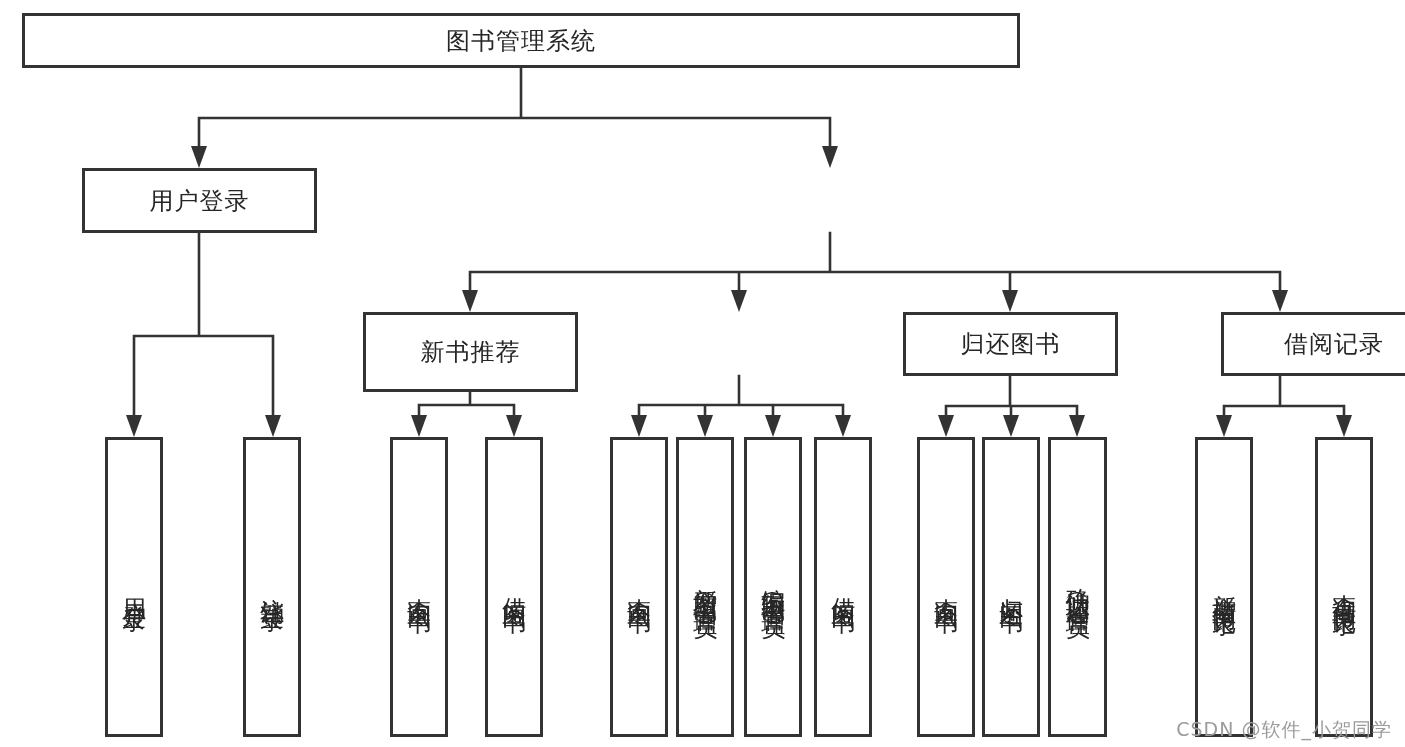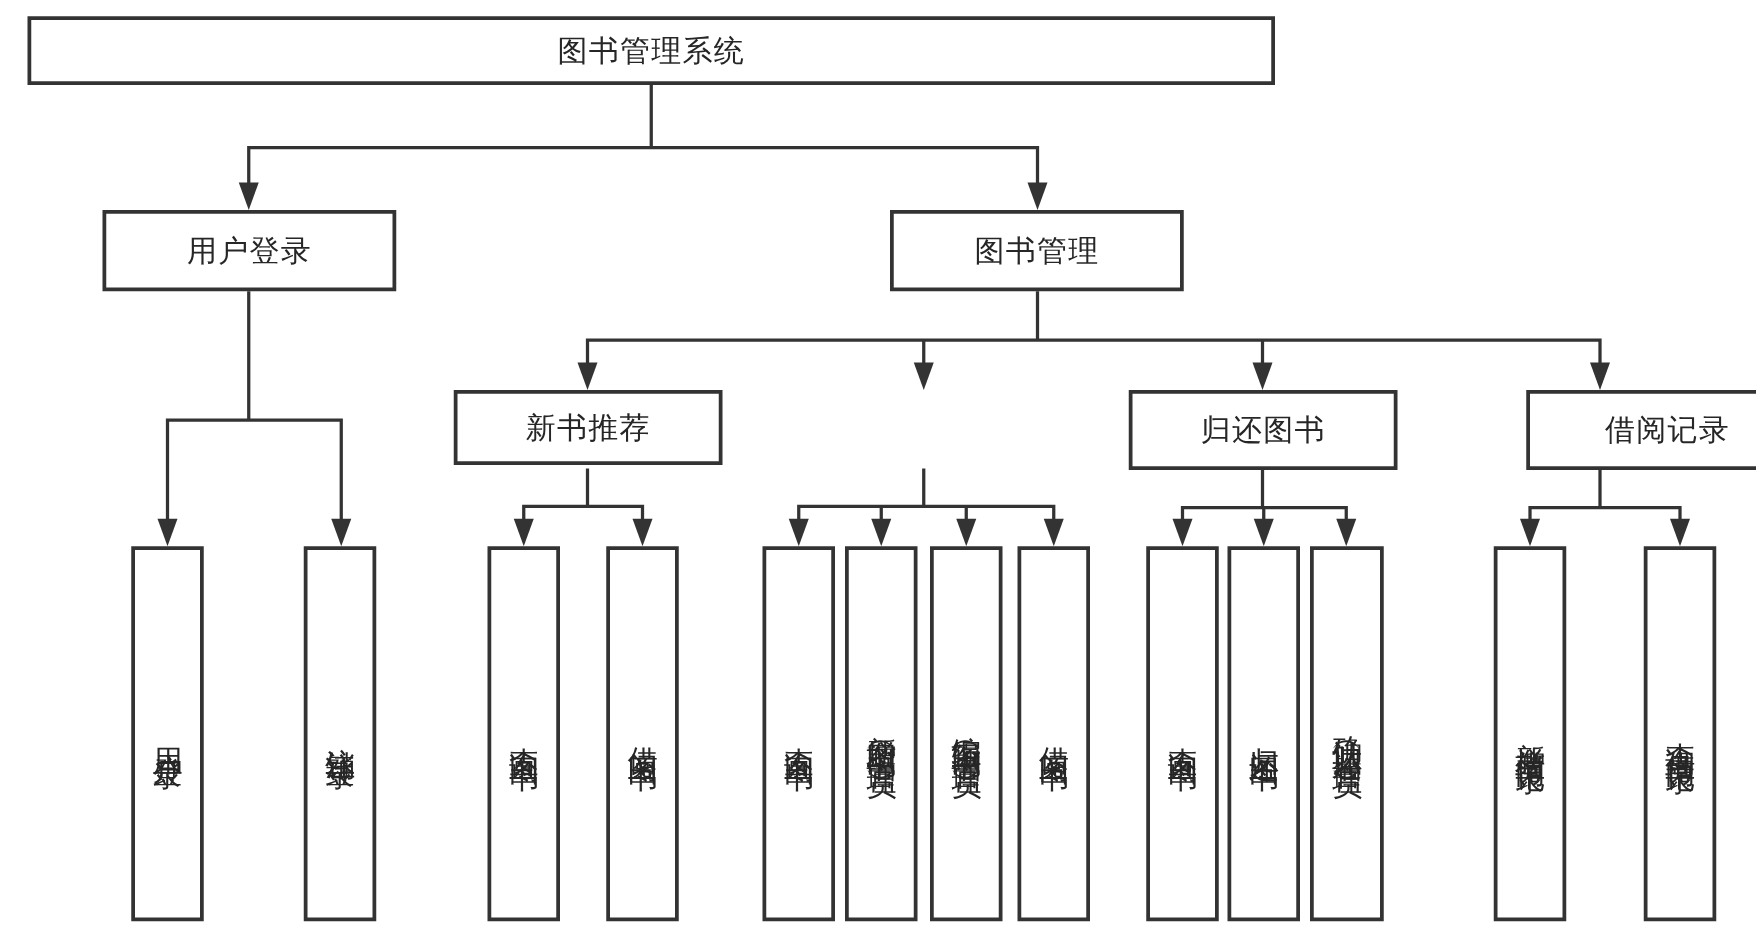--- a/index.html
+++ b/index.html
@@ -107,23 +107,22 @@
     <g>
       <path d="M1280 376 V406 M1224 406 H1344 M1224 406 V416 M1344 406 V416"></path>
       <polygon points="1216,415 1232,415 1224,437"></polygon>
       <polygon points="1336,415 1352,415 1344,437"></polygon>
     </g>
   </svg>
 
   <div class="node h" style="left:22px;top:13px;width:998px;height:55px">图书管理系统</div>
 
   <div class="node h" style="left:82px;top:168px;width:235px;height:65px">用户登录</div>
-  <div class="node h" style="left:712px;top:168px;width:235px;height:65px">图书管理</div>
 
-  <div class="node h" style="left:363px;top:312px;width:215px;height:60px">新书推荐</div>
+  <div class="node h" style="left:363px;top:312px;width:215px;height:80px">新书推荐</div>
   <div class="node h" style="left:903px;top:312px;width:215px;height:64px">归还图书</div>
   <div class="node h" style="left:1221px;top:312px;width:226px;height:64px">借阅记录</div>
 
   <div class="node v" style="left:105px;top:437px;width:58px;height:300px">用户登录</div>
   <div class="node v" style="left:243px;top:437px;width:58px;height:300px">注销登录</div>
 
   <div class="node v" style="left:390px;top:437px;width:58px;height:300px">查询图书</div>
   <div class="node v" style="left:485px;top:437px;width:58px;height:300px">借阅图书</div>
 
   <div class="node v" style="left:610px;top:437px;width:58px;height:300px">查询图书</div>
@@ -131,14 +130,15 @@
   <div class="node v" style="left:744px;top:437px;width:58px;height:300px">编辑图书（管理员）</div>
   <div class="node v" style="left:814px;top:437px;width:58px;height:300px">借阅图书</div>
 
   <div class="node v" style="left:917px;top:437px;width:58px;height:300px">查询图书</div>
   <div class="node v" style="left:982px;top:437px;width:58px;height:300px">归还图书</div>
   <div class="node v" style="left:1048px;top:437px;width:59px;height:300px">确认归还（管理员）</div>
 
   <div class="node v" style="left:1195px;top:437px;width:58px;height:300px">新增借阅记录</div>
   <div class="node v" style="left:1315px;top:437px;width:58px;height:300px">查询借阅记录</div>
 
+  <div class="watermark">CSDN @软件_小贺同学</div>
 
 </div>
 
 </body></html>

